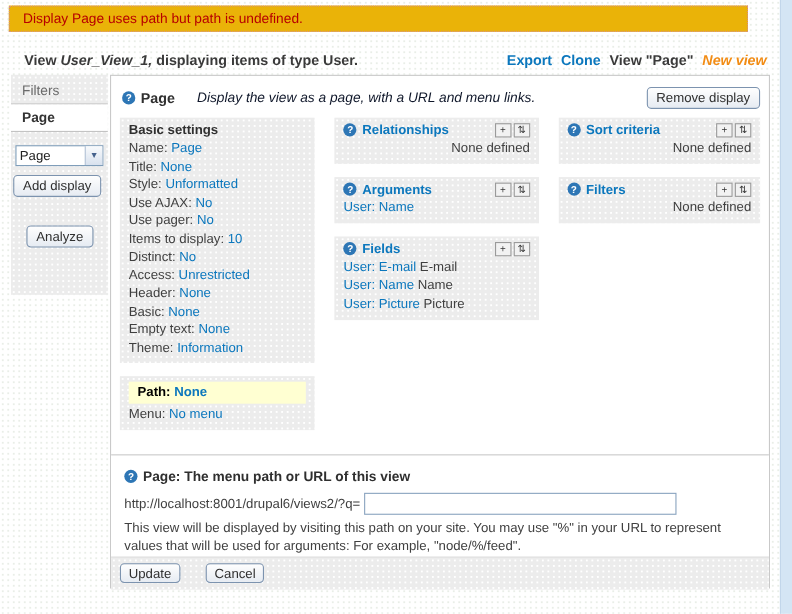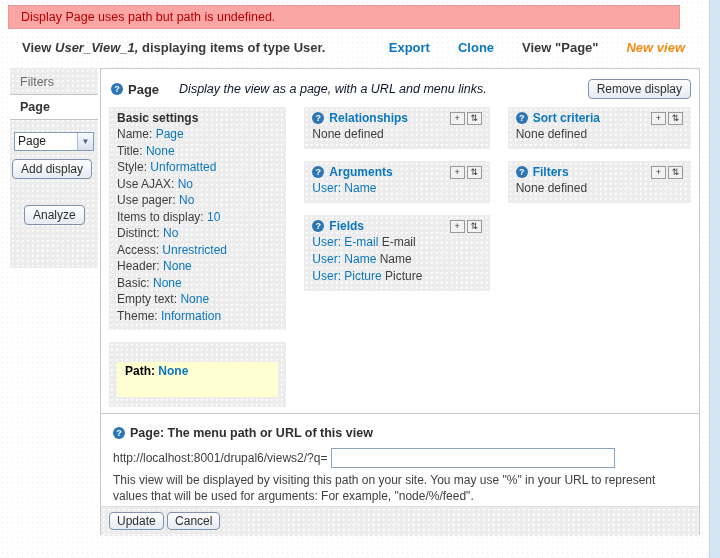--- a/index.html
+++ b/index.html
@@ -13,28 +13,28 @@
   }
   .dots-gray {
     background-color:#ececec;
     background-image: radial-gradient(#ffffff 1px, transparent 1px);
     background-size:5px 5px;
   }
   .blue-strip { position:absolute; right:0; top:0; width:11px; height:558px;
     background:#d4e5f4; border-left:1px solid #c2d6ea; }
 
   .error-banner { position:absolute; left:8px; top:5px; width:672px;
-    background:#fca5a5; border:1px dotted #d38f8f; color:#b70000;
+    background:#eab308; border:1px dotted #d38f8f; color:#b70000;
     padding:4px 12px; font-size:12.5px; }
 
   .header-row { position:absolute; left:8px; top:40px; width:697px; height:22px;
-    display:flex; align-items:flex-start; font-weight:bold; color:#3a3a3a; font-size:13px; }
+    display:flex; align-items:flex-end; font-weight:bold; color:#3a3a3a; font-size:13px; }
   .header-left { margin-left:14px; white-space:pre; }
   .view-name { font-style:italic; }
-  .header-links { margin-left:auto; display:flex; gap:28px; margin-right:20px; }
+  .header-links { margin-left:auto; display:flex; gap:8px; margin-right:8px; }
   .link-blue { color:#0b77bd; cursor:pointer; text-decoration:none; }
   .link-dark { color:#3a3a3a; cursor:pointer; text-decoration:none; }
   .link-orange { color:#f28c14; font-style:italic; cursor:pointer; text-decoration:none; }
 
   .sidebar { position:absolute; left:10px; top:68px; width:88px; height:200px; padding-top:2px; }
   .tab { height:25px; line-height:25px; padding-left:10px; color:#6b6b6b;
     border-bottom:1px solid #c3c3c3; font-size:12.5px; cursor:pointer; }
   .tab.active { background:#ffffff; color:#333; font-weight:bold; }
   .fake-select { margin:12px 0 0 4px; width:80px; height:19px; border:1px solid #7f9db9;
     background:#fff; display:flex; align-items:stretch; font-size:12px; cursor:pointer; }
@@ -65,36 +65,36 @@
   .panel-head { display:flex; align-items:center; margin-bottom:1px; }
   .panel-title-dark { font-weight:bold; color:#2f2f2f;text-align:right; }
   .panel-title-blue { font-weight:bold; color:#0b77bd; cursor:pointer; }
   .mini-btns { margin-left:auto; display:flex; }
   .mini-btn { width:15px; height:13px; border:1px solid #9a9a9a; background:#f2f2f2;
     font-size:9px; line-height:11px; text-align:center; color:#333; margin-left:2px; cursor:pointer; }
   .setting-row { line-height:16.5px; color:#3f3f3f; white-space:nowrap; }
   .val-link { color:#0b77bd; text-decoration:none; cursor:pointer; }
   .item-row { line-height:17px; white-space:nowrap; }
   .item-suffix { color:#3f3f3f; }
-  .none-defined { color:#3f3f3f; line-height:17px; }
-  .path-row { background:#ffffd2; font-weight:bold; padding:1px 2px 18px 8px; margin:16px 0;
+  .none-defined { color:#3f3f3f; line-height:17px;text-align:right; }
+  .path-row { background:#ffffd2; font-weight:bold; padding:1px 2px 3px 8px; margin:1px 0;
     line-height:16px; }
   .path-row .val-link { font-weight:bold; }
 
   .config { position:absolute; left:0; top:344px; width:100%; height:123px;
     border-top:1px solid #c9c9c9; background:#fff; }
   .config-head { display:flex; align-items:center; padding:12px 12px 0; font-weight:bold;
     color:#2f2f2f; font-size:12.5px; }
   .url-row { display:flex; align-items:center; padding:8px 12px 0; color:#3f3f3f; white-space:nowrap; }
   .url-input { margin-left:4px; width:284px; height:20px; border:1px solid #89a3bf;
     font-size:12px; padding:1px 3px; font-family:inherit; }
   .config-desc { padding:4px 12px 0; color:#404040; line-height:16px; width:582px; }
   .btn-strip { position:absolute; bottom:0; left:0; width:100%; height:30px;
     padding:5px 0 0 8px; border-top:1px solid #e0e0e0; }
-  .btn-strip .btn { margin-right:0; padding:1px 7px; }
+  .btn-strip .btn { margin-right:20px; padding:1px 7px; }
 </style>
 </head>
 <body>
 
 <div class="blue-strip"></div>
 
 <div class="error-banner">Display Page uses path but path is undefined.</div>
 
 <div class="header-row">
   <div class="header-left"><span>View </span><span class="view-name">User_View_1,</span><span> displaying items of type User.</span></div>

